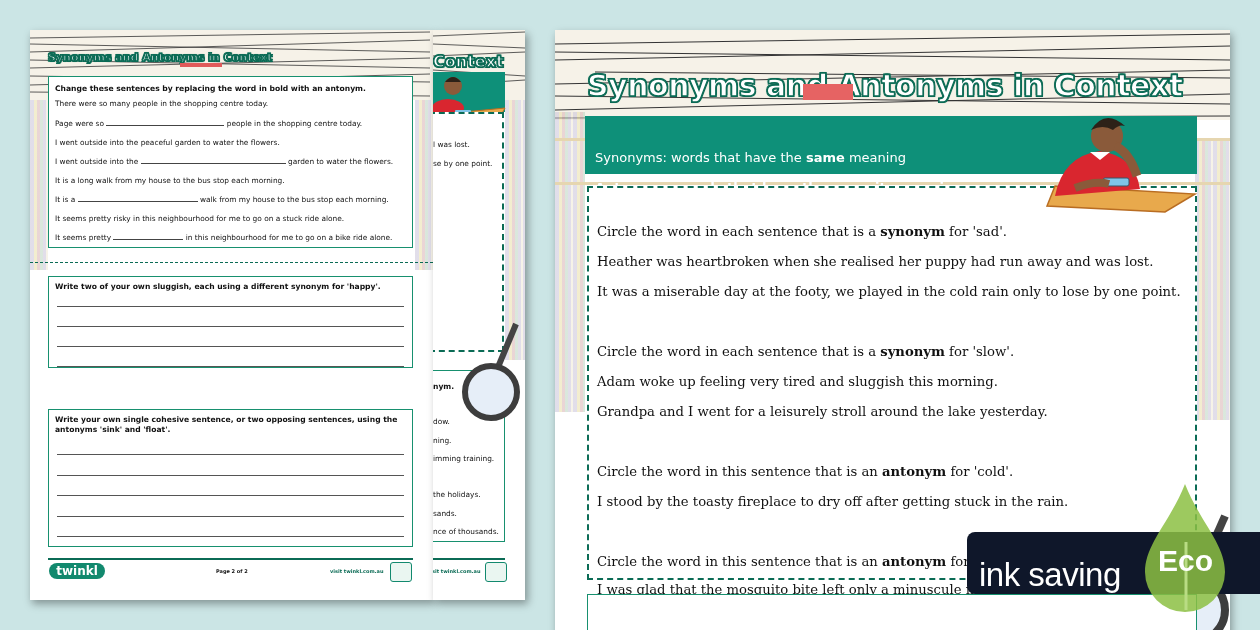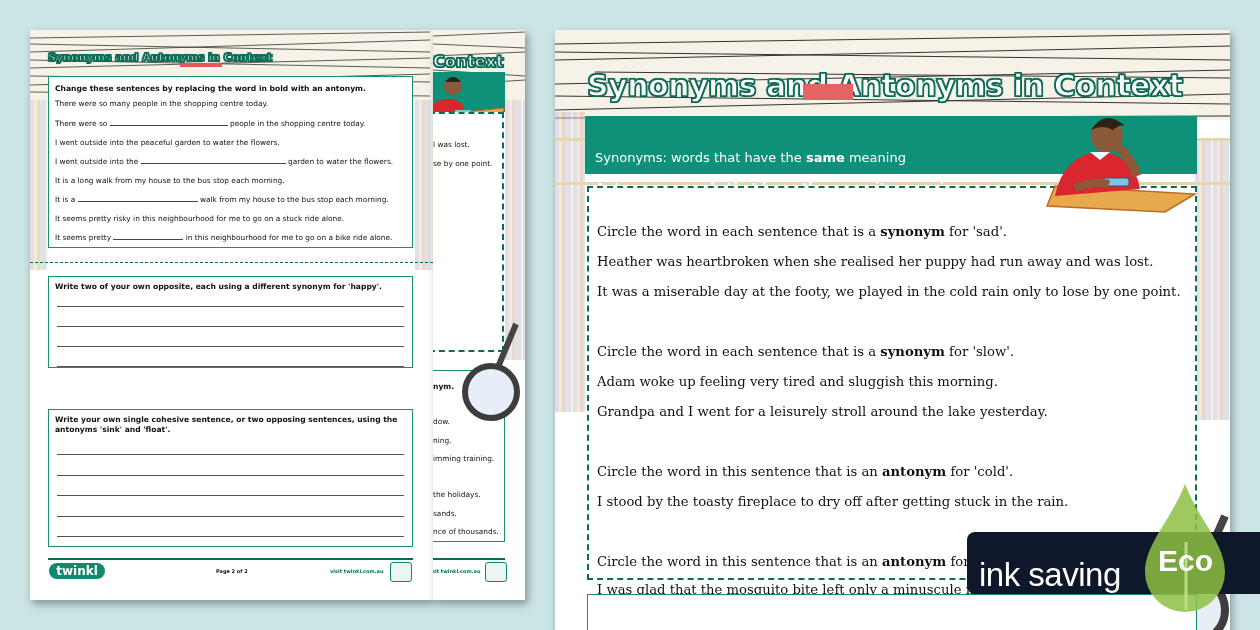--- a/index.html
+++ b/index.html
@@ -102,21 +102,21 @@
   </div>
   <div class="shelves" style="left:0; top:70px; width:18px; height:170px;"></div>
   <div class="shelves" style="right:0; top:70px; width:18px; height:170px;"></div>
   <div class="title-outline" style="left:18px; top:21px; font-size:11px;">Synonyms and Antonyms in Context</div>
   <div style="position:absolute; left:150px; top:33px; width:42px; height:4px; background:#e05a5a;"></div>
 
   <div class="box" style="left:18px; top:46px; width:365px; height:172px;">
     <div class="txt hdr-text" style="left:6px; top:7px; font-size:7.6px;">Change these sentences by replacing the word in bold with an antonym.</div>
     <div class="txt" style="left:6px; top:22px;">There were so many people in the shopping centre today.</div>
     <div class="txt" style="left:6px; top:42px;">
-      <span>There were so</span>
+      <span>Page were so</span>
       <span class="blank" style="width:118px;"></span>
       <span>people in the shopping centre today.</span>
     </div>
     <div class="txt" style="left:6px; top:61px;">I went outside into the peaceful garden to water the flowers.</div>
     <div class="txt" style="left:6px; top:80px;">
       <span>I went outside into the</span>
       <span class="blank" style="width:145px;"></span>
       <span>garden to water the flowers.</span>
     </div>
     <div class="txt" style="left:6px; top:99px;">It is a long walk from my house to the bus stop each morning.</div>
@@ -129,21 +129,21 @@
     <div class="txt" style="left:6px; top:156px;">
       <span>It seems pretty</span>
       <span class="blank" style="width:70px;"></span>
       <span>in this neighbourhood for me to go on a bike ride alone.</span>
     </div>
   </div>
 
   <div style="position:absolute; left:0; right:0; top:232px; border-top:1.5px dashed #0b6b55;"></div>
 
   <div class="box" style="left:18px; top:246px; width:365px; height:92px;">
-    <div class="txt hdr-text" style="left:6px; top:5px; font-size:7.6px;">Write two of your own opposite, each using a different synonym for 'happy'.</div>
+    <div class="txt hdr-text" style="left:6px; top:5px; font-size:7.6px;">Write two of your own sluggish, each using a different synonym for 'happy'.</div>
     <div class="line" style="top:29px;"></div>
     <div class="line" style="top:49px;"></div>
     <div class="line" style="top:69px;"></div>
     <div class="line" style="top:89px;"></div>
   </div>
 
   <div class="box" style="left:18px; top:379px; width:365px; height:138px;">
     <div class="txt hdr-text" style="left:6px; top:5px; font-size:7.6px;">Write your own single cohesive sentence, or two opposing sentences, using the</div>
     <div class="txt hdr-text" style="left:6px; top:15px; font-size:7.6px;">antonyms 'sink' and 'float'.</div>
     <div class="line" style="top:44px;"></div>

